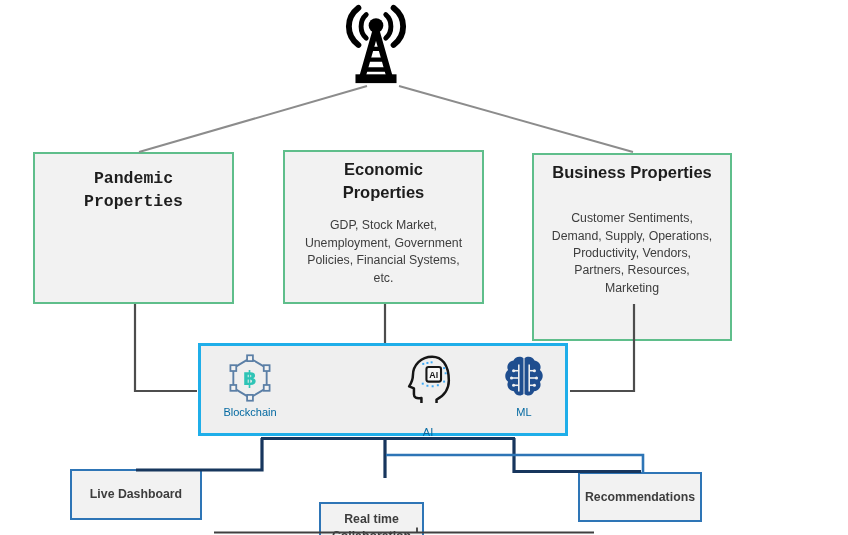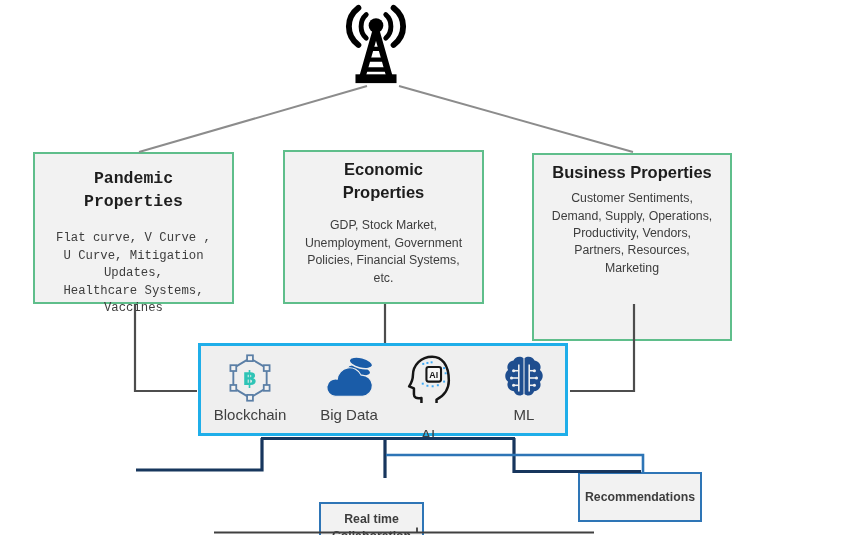--- a/index.html
+++ b/index.html
@@ -16,29 +16,29 @@
   .prop-title{font-weight:bold;font-size:16.5px;line-height:1.4;color:#1d1d1d;white-space:pre-line;}
   .prop-body{font-size:12.3px;line-height:1.42;color:#3d3d3d;white-space:pre-line;}
   .box-pandemic{left:33px;top:152px;width:201px;height:152px;font-family:Liberation Mono, monospace;}
   .box-pandemic .prop-title{margin-top:13px;}
   .box-pandemic .prop-body{margin-top:17px;}
   .box-economic{left:283px;top:150px;width:201px;height:154px;}
   .box-economic .prop-title{margin-top:6px;}
   .box-economic .prop-body{margin-top:13px;}
   .box-business{left:532px;top:153px;width:200px;height:188px;}
   .box-business .prop-title{margin-top:6px;}
-  .box-business .prop-body{margin-top:6px;}
+  .box-business .prop-body{margin-top:26px;}
   
   .tech-box{
     position:absolute;left:198px;top:343px;width:370px;height:93px;
     background:#EFEFEF;border:3px solid #1FAEE9;
   }
   .tech-col{position:absolute;top:7px;width:90px;display:flex;flex-direction:column;align-items:center;}
   .tech-col .t-icon{width:50px;height:50px;display:block;}
-  .tech-label{margin-top:3px;font-size:15px;color:#404040;}
+  .tech-label{margin-top:3px;font-size:11px;color:#0369a1;}
   .col-1{left:4px;}  .col-2{left:103px;} .col-3{left:182px;gap:20px;} .col-4{left:278px;justify-content:flex-end;}
   
   .out-box{
     position:absolute;background:#F2F2F2;border:2.5px solid #2E75B6;
     display:flex;align-items:center;justify-content:center;text-align:center;
     font-weight:bold;font-size:12.3px;line-height:1.35;color:#3d3d3d;white-space:pre-line;
   }
   .box-live{left:70px;top:469px;width:132px;height:51px;}
   .box-realtime{left:319px;top:502px;width:105px;height:52px;}
   .box-reco{left:578px;top:472px;width:124px;height:50px;}
@@ -64,23 +64,20 @@
       <path d="M39,59 H57" stroke-width="4.5" stroke="#000000"></path>
       <path d="M36,69 H60" stroke-width="4.5" stroke="#000000"></path>
     </g>
     <circle cx="48" cy="24" r="7.5" fill="#000000"></circle>
     <rect x="27" y="74" width="42" height="9" fill="#000000"></rect>
   </svg>
 
   <div class="prop-box box-pandemic node">
     <div class="prop-title">Pandemic
 Properties</div>
-    <div class="prop-body">Flat curve, V Curve ,
-U Curve, Mitigation Updates,
-Healthcare Systems, Vaccines</div>
   </div>
 
   <div class="prop-box box-economic node">
     <div class="prop-title">Economic
 Properties</div>
     <div class="prop-body">GDP, Stock Market,
 Unemployment, Government
 Policies,  Financial Systems,
 etc.</div>
   </div>
@@ -105,31 +102,20 @@
           <rect x="37.2" y="30.7" width="5.6" height="5.6" stroke="#5B7FA6"></rect>
           <rect x="21.2" y="40.2" width="5.6" height="5.6" stroke="#5B7FA6"></rect>
           <rect x="5.2" y="30.7" width="5.6" height="5.6" stroke="#5B7FA6"></rect>
           <rect x="5.2" y="11.7" width="5.6" height="5.6" stroke="#5B7FA6"></rect>
         </g>
         <text x="24" y="31" text-anchor="middle" font-size="19" font-weight="bold" font-family="DejaVu Sans, sans-serif" fill="#2EC4B6">฿</text>
       </svg>
       <div class="tech-label">Blockchain</div>
     </div>
 
-    <div class="tech-col col-2">
-      <svg class="t-icon" viewBox="0 0 52 48">
-        <g transform="rotate(14 36 18)">
-          <ellipse cx="36" cy="24" rx="12.5" ry="5.5" stroke="#EFEFEF" stroke-width="1.6" fill="#1A5CA8"></ellipse>
-          <ellipse cx="36" cy="16" rx="12.5" ry="5.5" stroke="#EFEFEF" stroke-width="1.6" fill="#1A5CA8"></ellipse>
-          <ellipse cx="36" cy="8" rx="12.5" ry="5.5" stroke="#EFEFEF" stroke-width="1.6" fill="#1A5CA8"></ellipse>
-        </g>
-        <path d="M40,43 H12 a9,9 0 1 1 1.8,-17.8 A13,13 0 0 1 38.6,21 A8.8,8.8 0 0 1 40,43 z" stroke="#EFEFEF" stroke-width="1.2" fill="#1A5CA8"></path>
-      </svg>
-      <div class="tech-label">Big Data</div>
-    </div>
 
     <div class="tech-col col-3">
       <svg class="t-icon" viewBox="0 0 48 48">
         <path d="M28,3.5 C17.5,3.5 9.5,11.5 9.5,21.5 c0,4 -1.3,6.8 -3.6,10.6 l4.6,1.9 0,5.6 c0,3.2 2.2,4.4 7.2,3.6 l0,8.3 14.5,0 0,-6.8 c7.3,-3.4 11.8,-10.3 11.8,-18.2 C44,11 37,3.5 28,3.5 Z" fill="none" stroke-width="2.4" stroke-linejoin="round" stroke="#161616"></path>
         <g fill="#3FA9F5">
           <rect x="18.5" y="9.5" width="1.9" height="1.9"></rect>
             <rect x="22.5" y="8.6" width="1.9" height="1.9"></rect>
           <rect x="26.5" y="8" width="1.9" height="1.9"></rect>
             <rect x="38.5" y="13.5" width="1.9" height="1.9"></rect>
           <rect x="40" y="18.5" width="1.9" height="1.9"></rect>
@@ -165,20 +151,23 @@
           <circle cx="12" cy="24" r="1.5"></circle>
             <circle cx="36" cy="24" r="1.5"></circle>
           <circle cx="14" cy="31" r="1.5"></circle>
             <circle cx="34" cy="31" r="1.5"></circle>
         </g>
       </svg>
       <div class="tech-label">ML</div>
     </div>
   </div>
 
+  <div class="out-box box-live node">
+    <span>Live Dashboard</span>
+  </div>
   <div class="out-box box-realtime node">
     <span>Real time
 Collaboration</span>
   </div>
   <div class="out-box box-reco node">
     <span>Recommendations</span>
   </div>
 
   <svg class="lines-overlay" viewBox="0 0 848 535">
 

